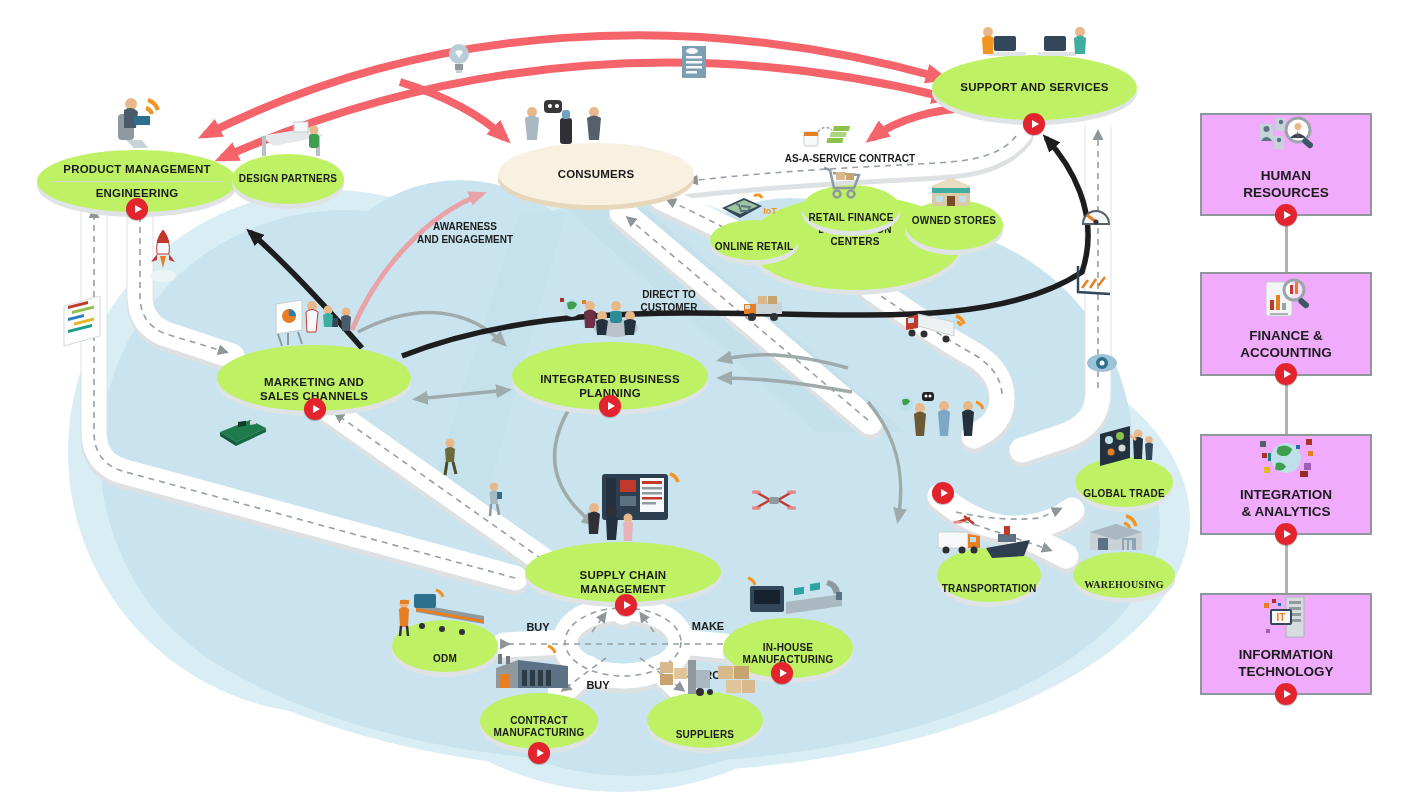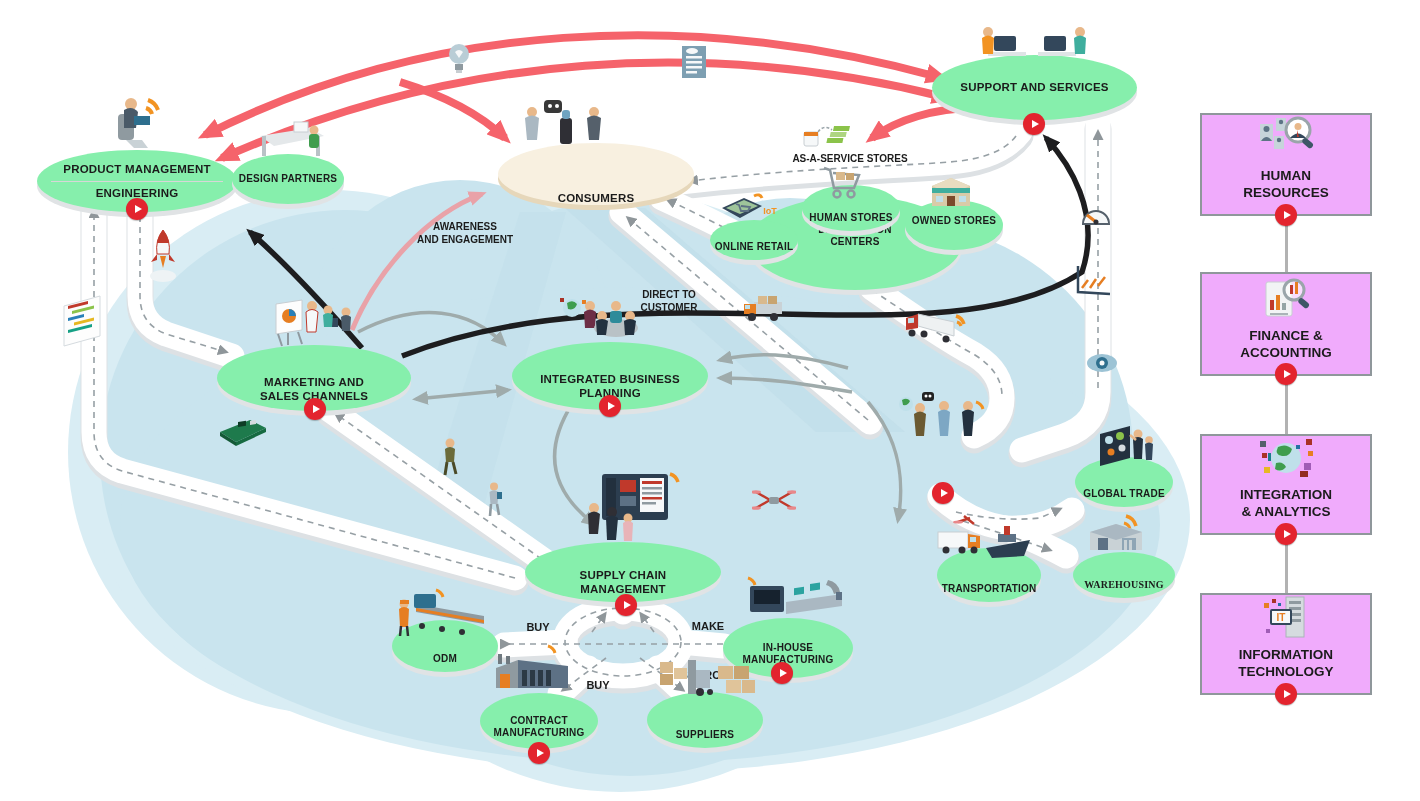--- a/index.html
+++ b/index.html
@@ -8,21 +8,21 @@
   svg.bg{position:absolute;left:0;top:0;z-index:1;}
   
   .rShadow use{stroke:#dde1e4;stroke-width:27;fill:none;stroke-linecap:round;stroke-linejoin:round;}
   .rRoad use{stroke:#ffffff;stroke-width:25;fill:none;stroke-linecap:round;stroke-linejoin:round;}
   .dash{stroke:#97a0a5;stroke-width:1.6;fill:none;stroke-dasharray:6 5;}
   .garr{stroke:#9fabab;stroke-width:3.5;fill:none;}
   .barr{stroke:#1d1d1f;stroke-width:5.5;fill:none;}
   .rarr{stroke:#f5636b;stroke-width:8;fill:none;}
   .parr{stroke:#e9a2a8;stroke-width:5;fill:none;}
   
-  .node{position:absolute;background:#86efac;border-radius:50%;box-shadow:0 5px 0 #e0e3e5;
+  .node{position:absolute;background:#bef264;border-radius:50%;box-shadow:0 5px 0 #e0e3e5;
         display:flex;flex-direction:column;justify-content:center;align-items:center;
         text-align:center;z-index:3;box-sizing:border-box;}
   .node .lbl{font-weight:bold;font-size:10px;line-height:1.22;white-space:pre-line;letter-spacing:.2px;}
   .node.big .lbl{font-size:11.5px;}
   .node.low{justify-content:flex-end;padding-bottom:7px;}
   .node.consumers{background:#f8f0e0;box-shadow:0 5px 0 #e6d7ba;}
   .divline{width:86%;height:1px;background:#d7d7d7;margin:4px 0;}
   .play{position:absolute;width:22px;height:22px;border-radius:50%;background:#e3242e;z-index:6;
         display:flex;align-items:center;justify-content:center;box-shadow:0 1px 1px rgba(0,0,0,.25);}
   .play::after{content:"";width:0;height:0;border-left:7px solid #fff;
@@ -183,35 +183,35 @@
   </svg>
 
   <div class="node big" style="left:37px;top:150px;width:200px;height:62px;">
     <div class="lbl">PRODUCT MANAGEMENT</div>
     <div class="divline"></div>
     <div class="lbl">ENGINEERING</div>
   </div>
   <div class="node" style="left:232px;top:154px;width:112px;height:50px;">
     <div class="lbl">DESIGN PARTNERS</div>
   </div>
-  <div class="node big consumers" style="left:498px;top:143px;width:196px;height:62px;justify-content:flex-end;">
+  <div class="node big consumers" style="left:498px;top:143px;width:196px;height:62px;">
     <div class="lbl">CONSUMERS</div>
   </div>
   <div class="node big" style="left:932px;top:55px;width:205px;height:65px;">
     <div class="lbl">SUPPORT AND SERVICES</div>
   </div>
   <div class="node" style="left:748px;top:196px;width:214px;height:94px;justify-content:center;padding-bottom:14px;">
     <div class="lbl">DISTRIBUTION
 CENTERS</div>
   </div>
   <div class="node low" style="left:710px;top:220px;width:88px;height:40px;">
     <div class="lbl">ONLINE RETAIL</div>
   </div>
   <div class="node low" style="left:802px;top:185px;width:98px;height:46px;">
-    <div class="lbl">HUMAN STORES</div>
+    <div class="lbl">RETAIL FINANCE</div>
   </div>
   <div class="node low" style="left:905px;top:200px;width:98px;height:50px;justify-content:center;">
     <div class="lbl">OWNED STORES</div>
   </div>
   <div class="node big" style="left:217px;top:345px;width:194px;height:66px;justify-content:flex-end;padding-bottom:8px;">
     <div class="lbl">MARKETING AND
 SALES CHANNELS</div>
   </div>
   <div class="node big" style="left:512px;top:342px;width:196px;height:68px;justify-content:flex-end;padding-bottom:10px;">
     <div class="lbl">INTEGRATED BUSINESS
@@ -238,21 +238,21 @@
 MANUFACTURING</div>
   </div>
   <div class="node low" style="left:480px;top:693px;width:118px;height:56px;padding-bottom:10px;">
     <div class="lbl">CONTRACT
 MANUFACTURING</div>
   </div>
   <div class="node low" style="left:647px;top:692px;width:116px;height:56px;">
     <div class="lbl">SUPPLIERS</div>
   </div>
 
-  <div class="flabel" style="left:780px;top:153px;width:140px;">AS-A-SERVICE STORES</div>
+  <div class="flabel" style="left:780px;top:153px;width:140px;">AS-A-SERVICE CONTRACT</div>
   <div class="flabel" style="left:400px;top:221px;width:130px;">AWARENESS
 AND ENGAGEMENT</div>
   <div class="flabel" style="left:626px;top:289px;width:86px;">DIRECT TO
 CUSTOMER</div>
   <div class="flabel" style="left:516px;top:621px;width:44px;font-size:11px;">BUY</div>
   <div class="flabel" style="left:682px;top:620px;width:52px;font-size:11px;">MAKE</div>
   <div class="flabel" style="left:576px;top:679px;width:44px;font-size:11px;">BUY</div>
   <div class="flabel" style="left:672px;top:669px;width:64px;font-size:11px;">SOURCE</div>
   <div class="flabel iot" style="left:756px;top:206px;width:28px;">IoT</div>
 

